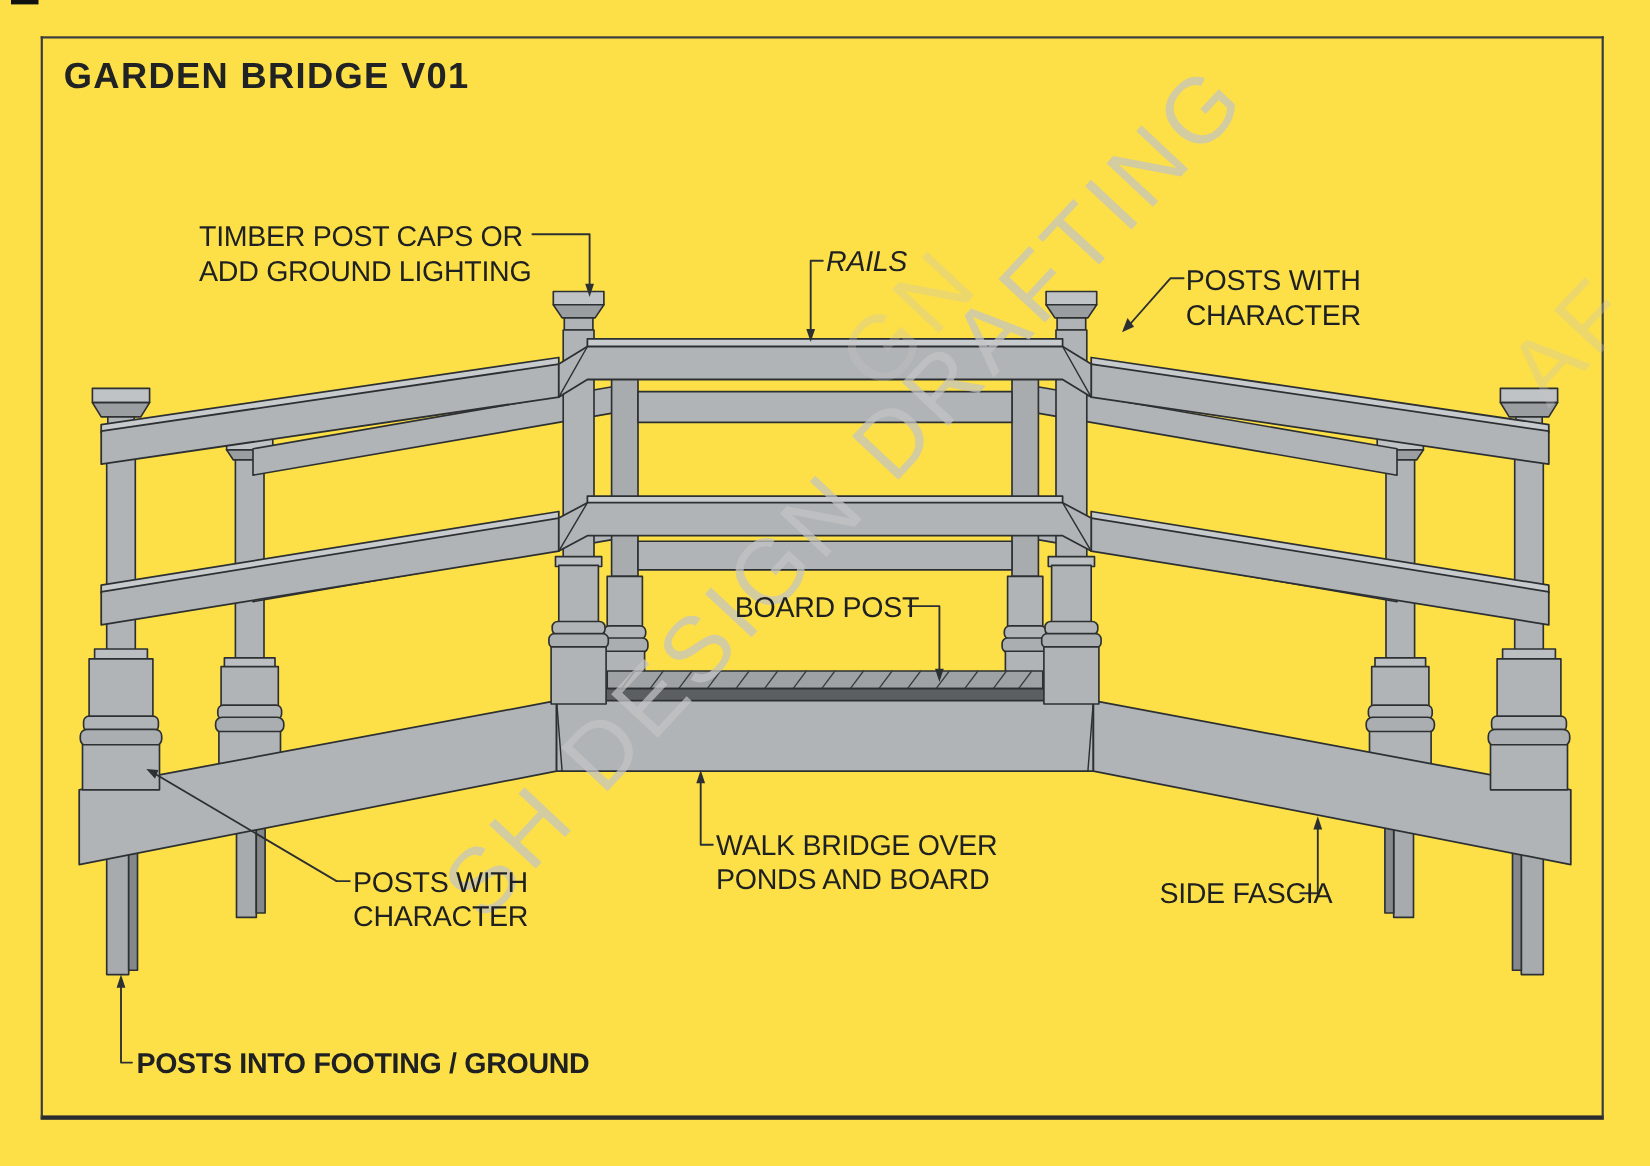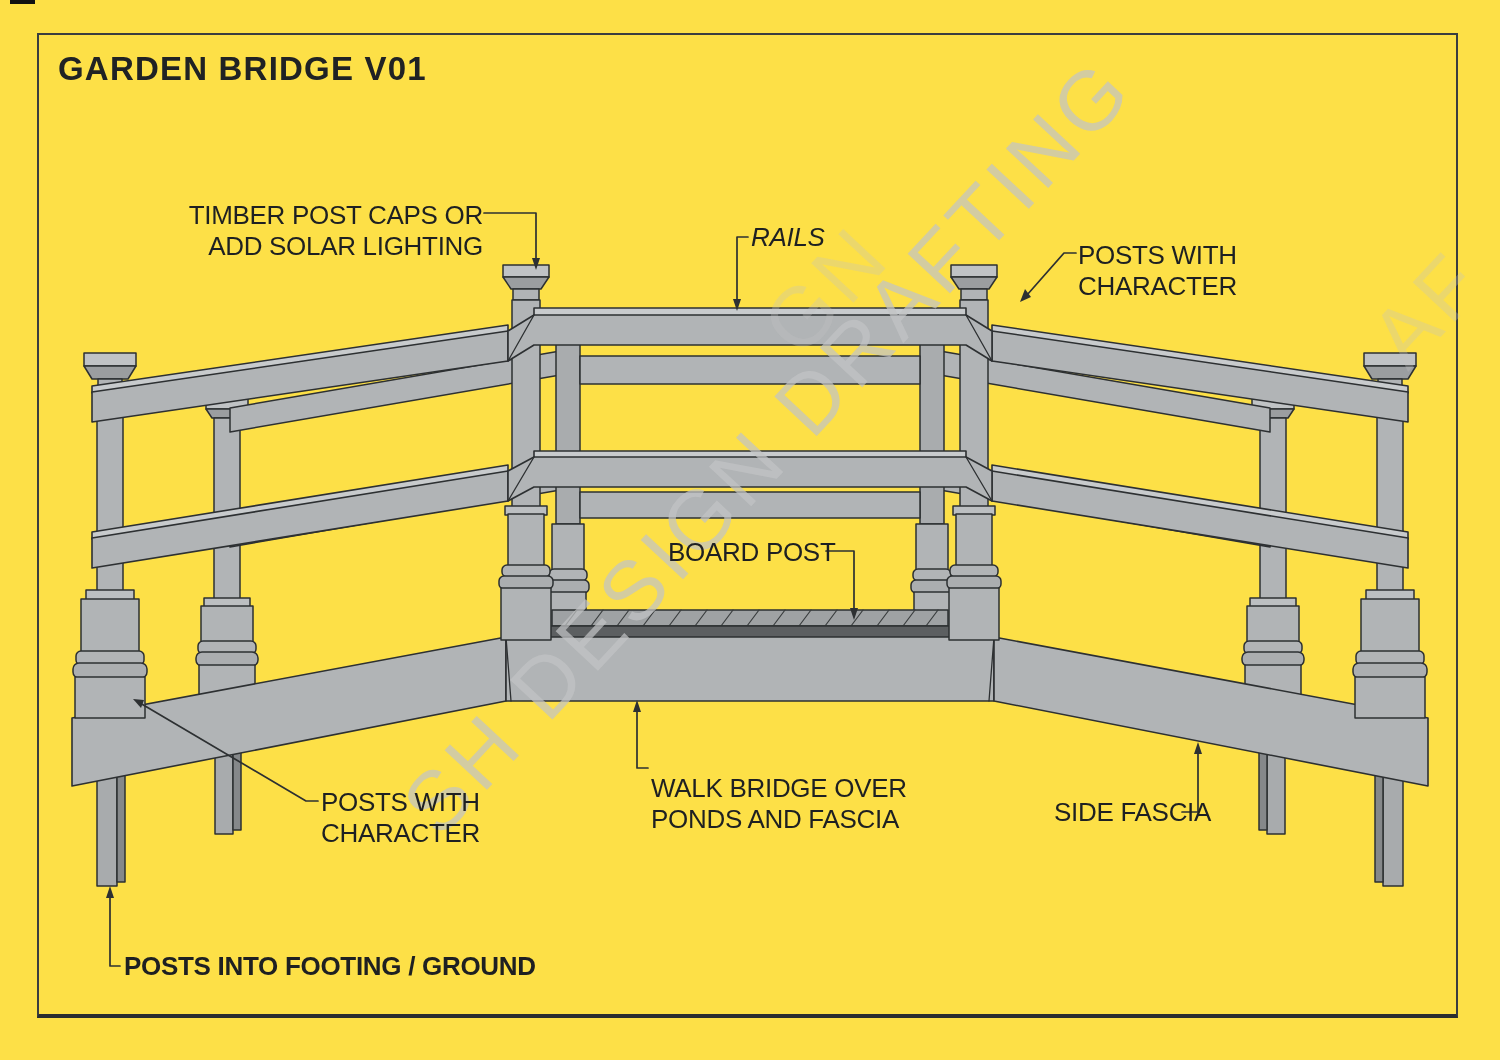--- a/index.html
+++ b/index.html
@@ -7,25 +7,25 @@
           font-family:"Liberation Sans",sans-serif;}
   #top-mark{position:absolute;left:10px;top:0;width:25px;height:4px;background:#111;}
   #frame{position:absolute;left:37px;top:33px;width:1421px;height:985px;
          border:2px solid #3a3d3f;border-bottom:4px solid #2a2d2f;box-sizing:border-box;}
   #page-title{position:absolute;left:58px;top:50px;font-size:33px;font-weight:bold;
               letter-spacing:1.2px;color:#202224;}
   svg.drawing{position:absolute;left:0;top:0;}
   .lbl{position:absolute;font-size:26px;line-height:31px;color:#1e2022;
        letter-spacing:-0.3px;white-space:nowrap;}
   .lbl span{display:block;}
-  #lbl-timber{right:1017px;top:200px;text-align:right;}
+  #lbl-timber{right:1017px;top:200px;text-align:left;}
   #lbl-rails{left:751px;top:222px;font-style:italic;}
   #lbl-posts-tr{left:1078px;top:240px;}
   #lbl-boardwalk{left:668px;top:537px;}
-  #lbl-walkbridge{left:651px;top:753px;margin-top:20px;}
+  #lbl-walkbridge{left:651px;top:753px;}
   #lbl-sidefascia{left:1034px;top:797px;margin-left:20px;}
   #lbl-posts-bl{left:321px;top:787px;}
   #lbl-footing{left:124px;top:951px;font-weight:bold;}
 </style>
 </head>
 <body>
 
 <div id="canvas">
 
   <div id="top-mark"></div>
@@ -212,39 +212,39 @@
       <path d="M318,801 L306,801 L140,703"></path>
       <polygon points="133,699 144,700 141,708" fill="#2d3032" stroke="none"></polygon>
 
       <path d="M120,966 L110,966 L110,894"></path>
       <polygon points="110,886 106,898 114,898" fill="#2d3032" stroke="none"></polygon>
     </g>
   </svg>
 
   <div class="lbl" id="lbl-timber">
     <span>TIMBER POST CAPS OR</span>
-    <span>ADD SOLAR LIGHTING</span>
+    <span>ADD GROUND LIGHTING</span>
   </div>
 
   <div class="lbl" id="lbl-rails">
     <span>RAILS</span>
   </div>
 
   <div class="lbl" id="lbl-posts-tr">
     <span>POSTS WITH</span>
     <span>CHARACTER</span>
   </div>
 
   <div class="lbl" id="lbl-boardwalk">
     <span>BOARD POST</span>
   </div>
 
   <div class="lbl" id="lbl-walkbridge">
     <span>WALK BRIDGE OVER</span>
-    <span>PONDS AND FASCIA</span>
+    <span>PONDS AND BOARD</span>
   </div>
 
   <div class="lbl" id="lbl-sidefascia">
     <span>SIDE FASCIA</span>
   </div>
 
   <div class="lbl" id="lbl-posts-bl">
     <span>POSTS WITH</span>
     <span>CHARACTER</span>
   </div>

